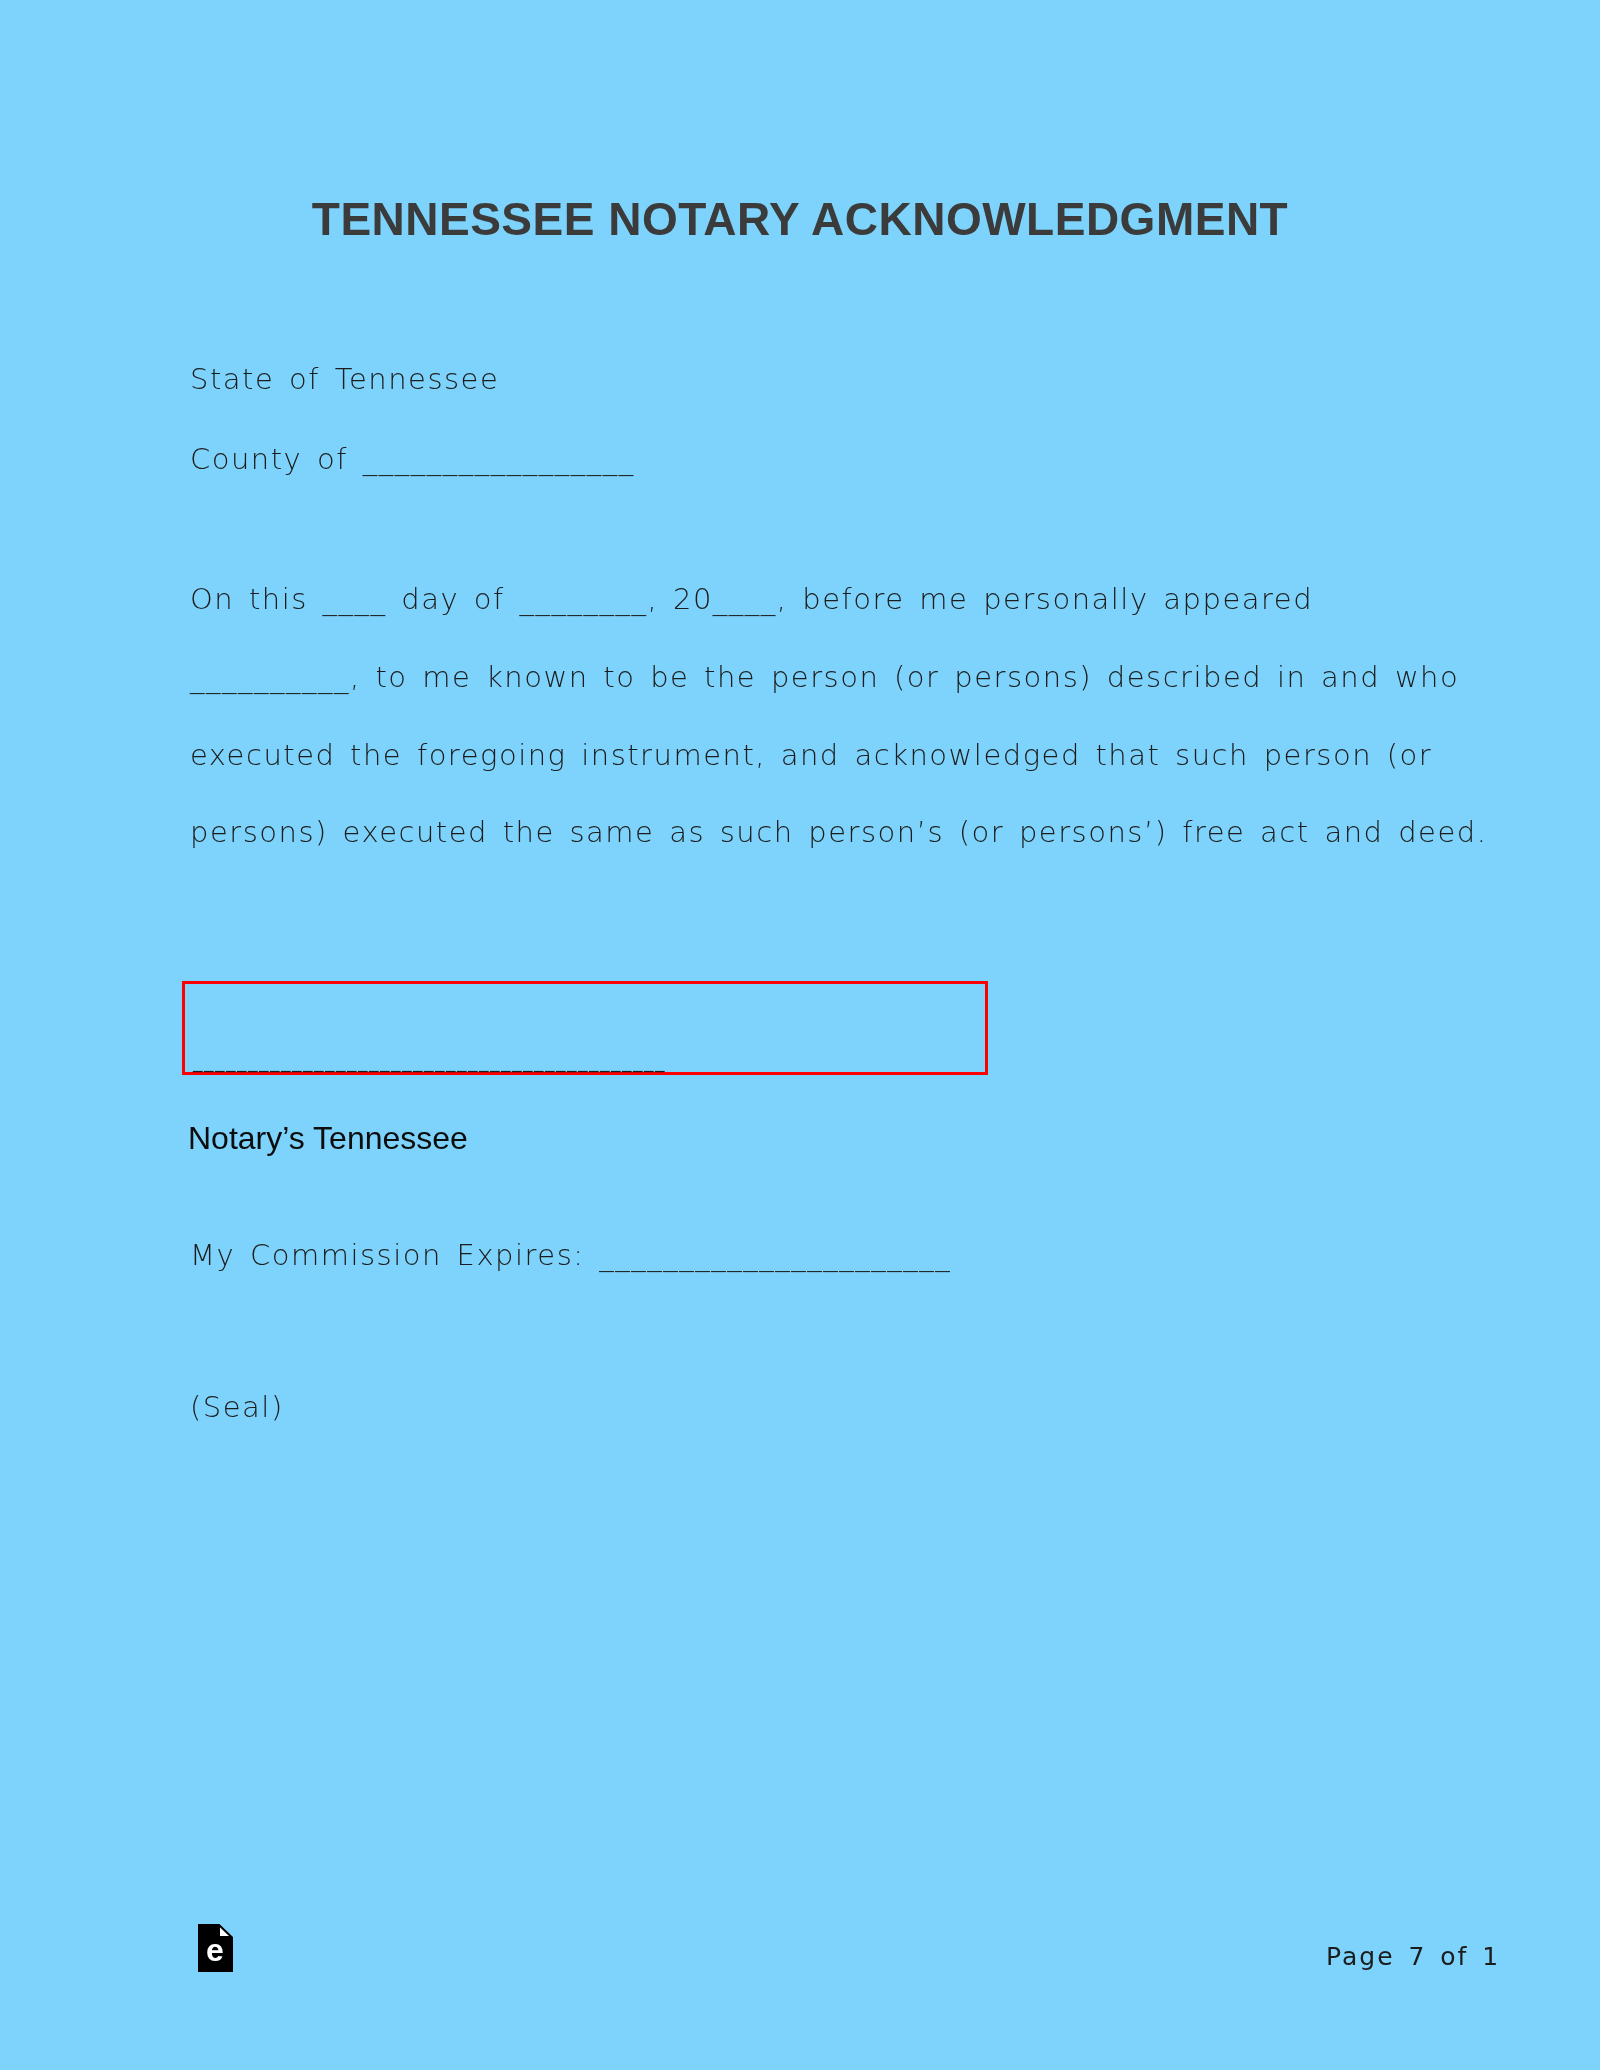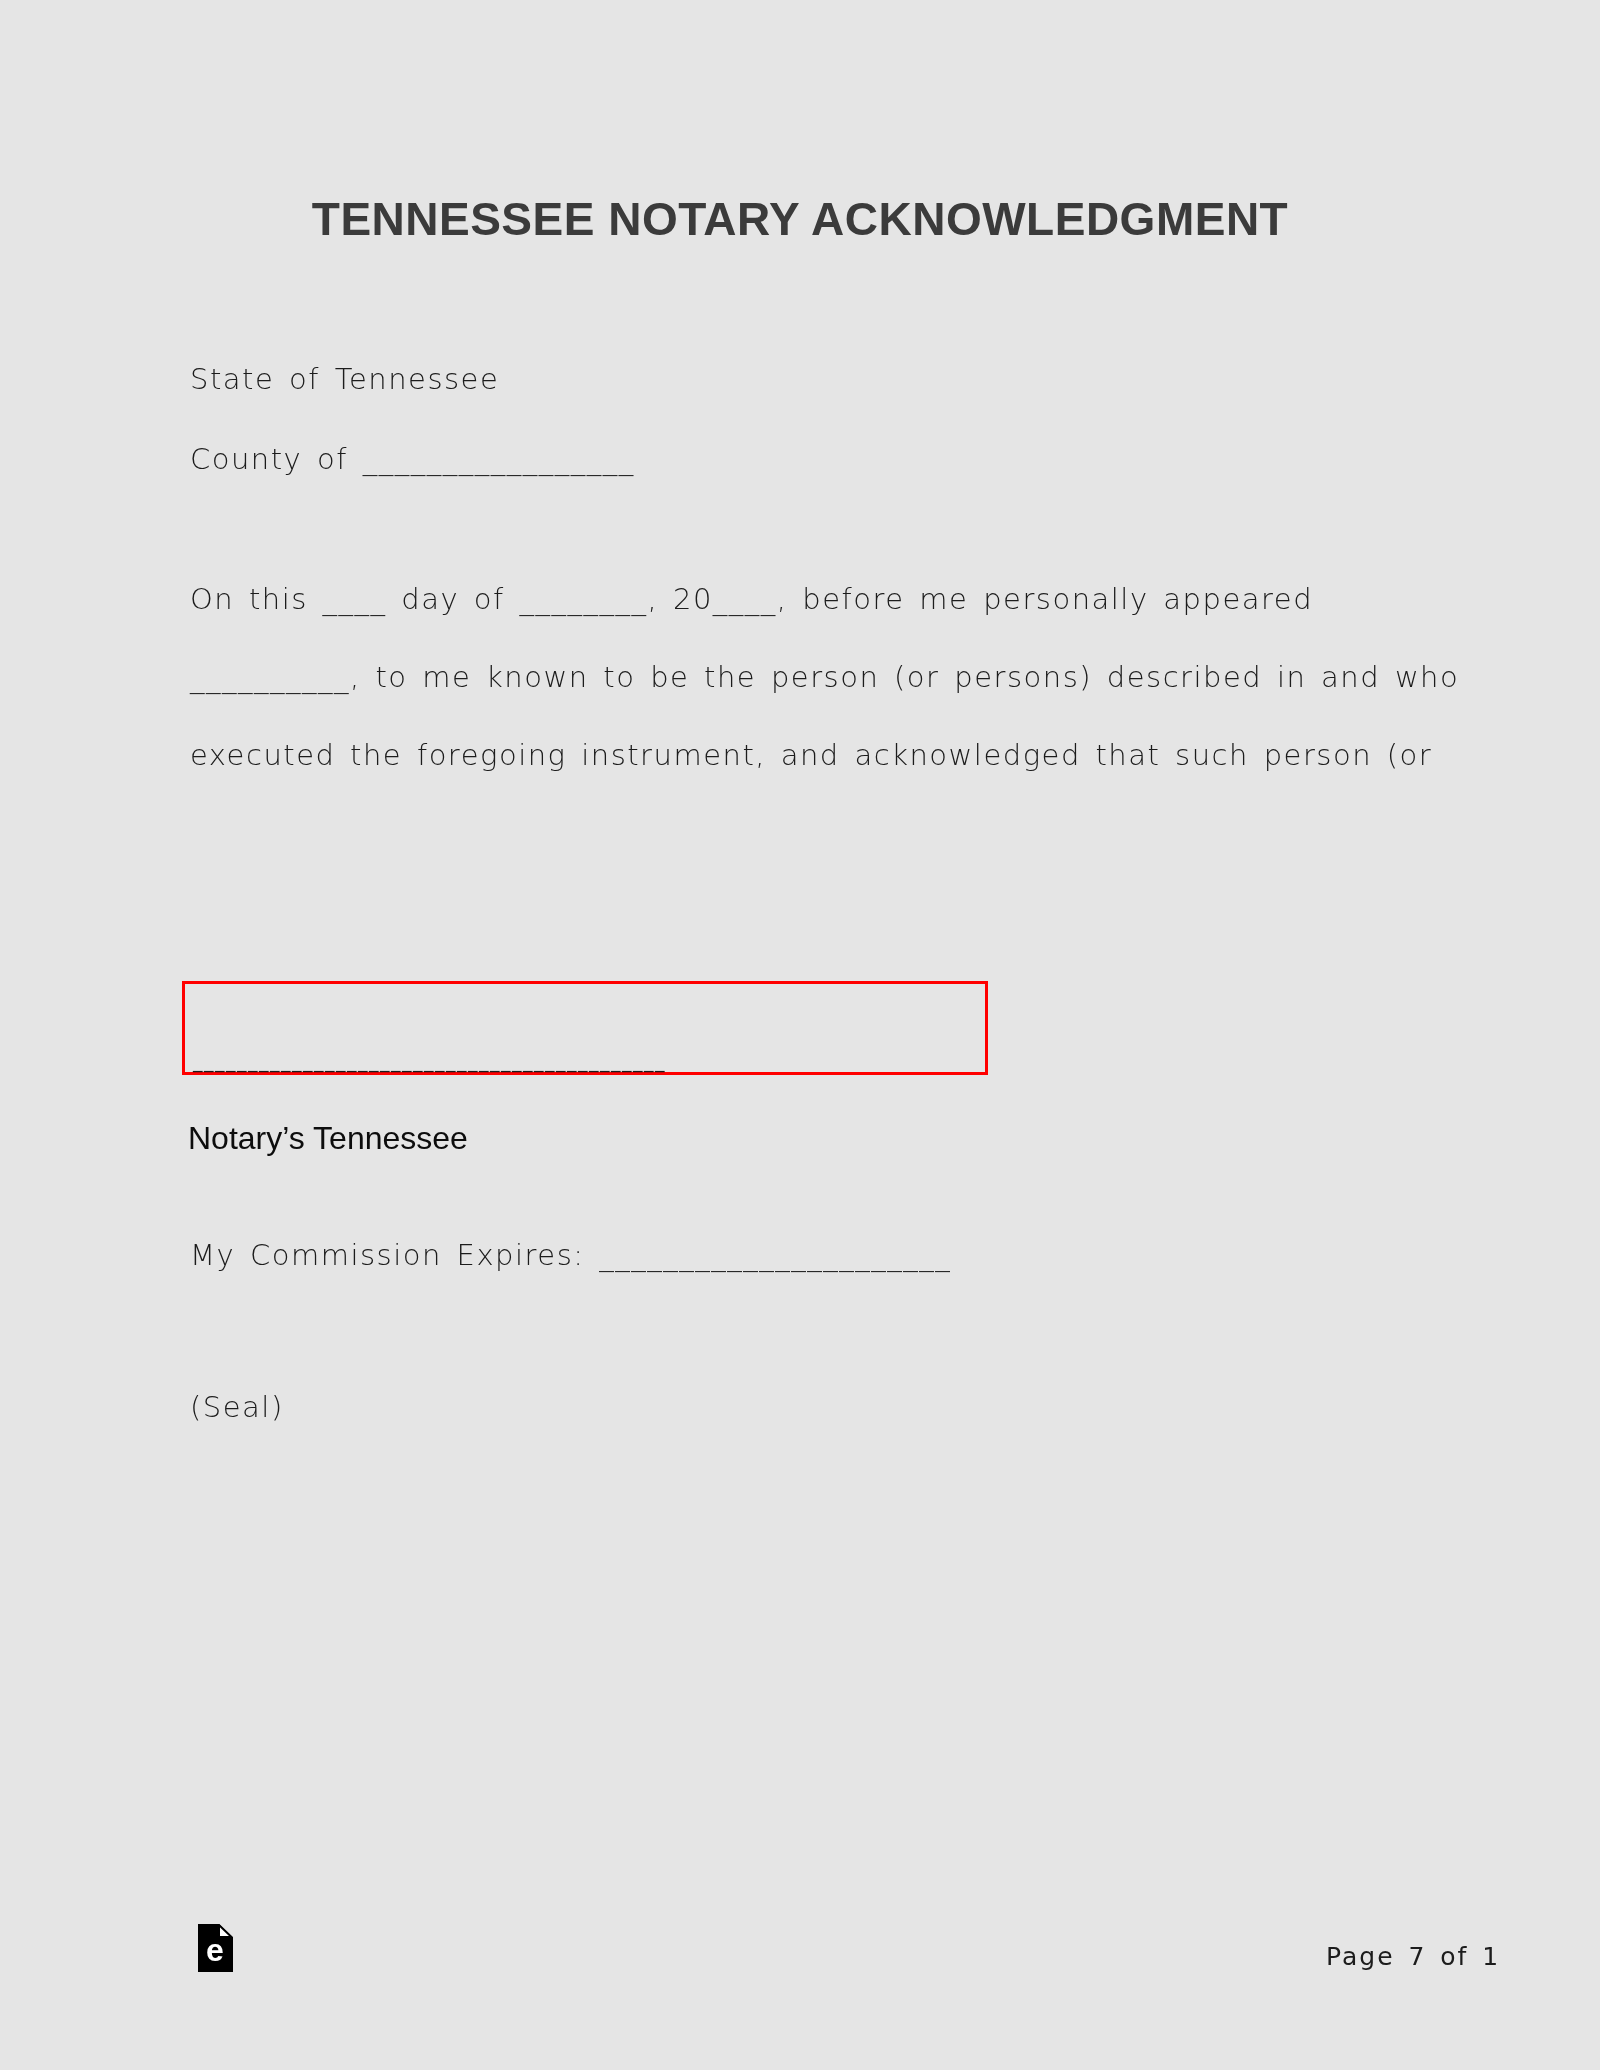--- a/index.html
+++ b/index.html
@@ -4,21 +4,21 @@
 <style>
   html, body {
     margin: 0;
     padding: 0;
     background: #ffffff;
   }
   .page {
     position: relative;
     width: 1600px;
     height: 2070px;
-    background: #e5e5e5;
+    background: #7dd3fc;
     overflow: hidden;
     font-family: "Liberation Sans", sans-serif;
   }
   .doc-title {
     position: absolute;
     top: 192px;
     left: 0;
     width: 100%;
     text-align: center;
     font-family: "Liberation Sans", sans-serif;
@@ -96,20 +96,21 @@
   <div class="t" style="top:362px;">State of Tennessee</div>
 
   <div class="t" style="top:442px;">County of _________________</div>
 
   <div class="t" style="top:582px;">On this ____ day of ________, 20____, before me personally appeared</div>
 
   <div class="t" style="top:660px;text-align:center;">__________, to me known to be the person (or persons) described in and who</div>
 
   <div class="t" style="top:738px;">executed the foregoing instrument, and acknowledged that such person (or</div>
 
+  <div class="t" style="top:815px;">persons) executed the same as such person’s (or persons’) free act and deed.</div>
 
   <div class="sig-field" style="border-color: rgb(255, 0, 0);">
     <span class="sig-blank">___________________________________________</span>
   </div>
 
   <div class="arial-label" style="top:1120px;">Notary’s Tennessee</div>
 
   <div class="t" style="top:1238px;">My Commission Expires: ______________________</div>
 
   <div class="t" style="top:1390px;">(Seal)</div>

